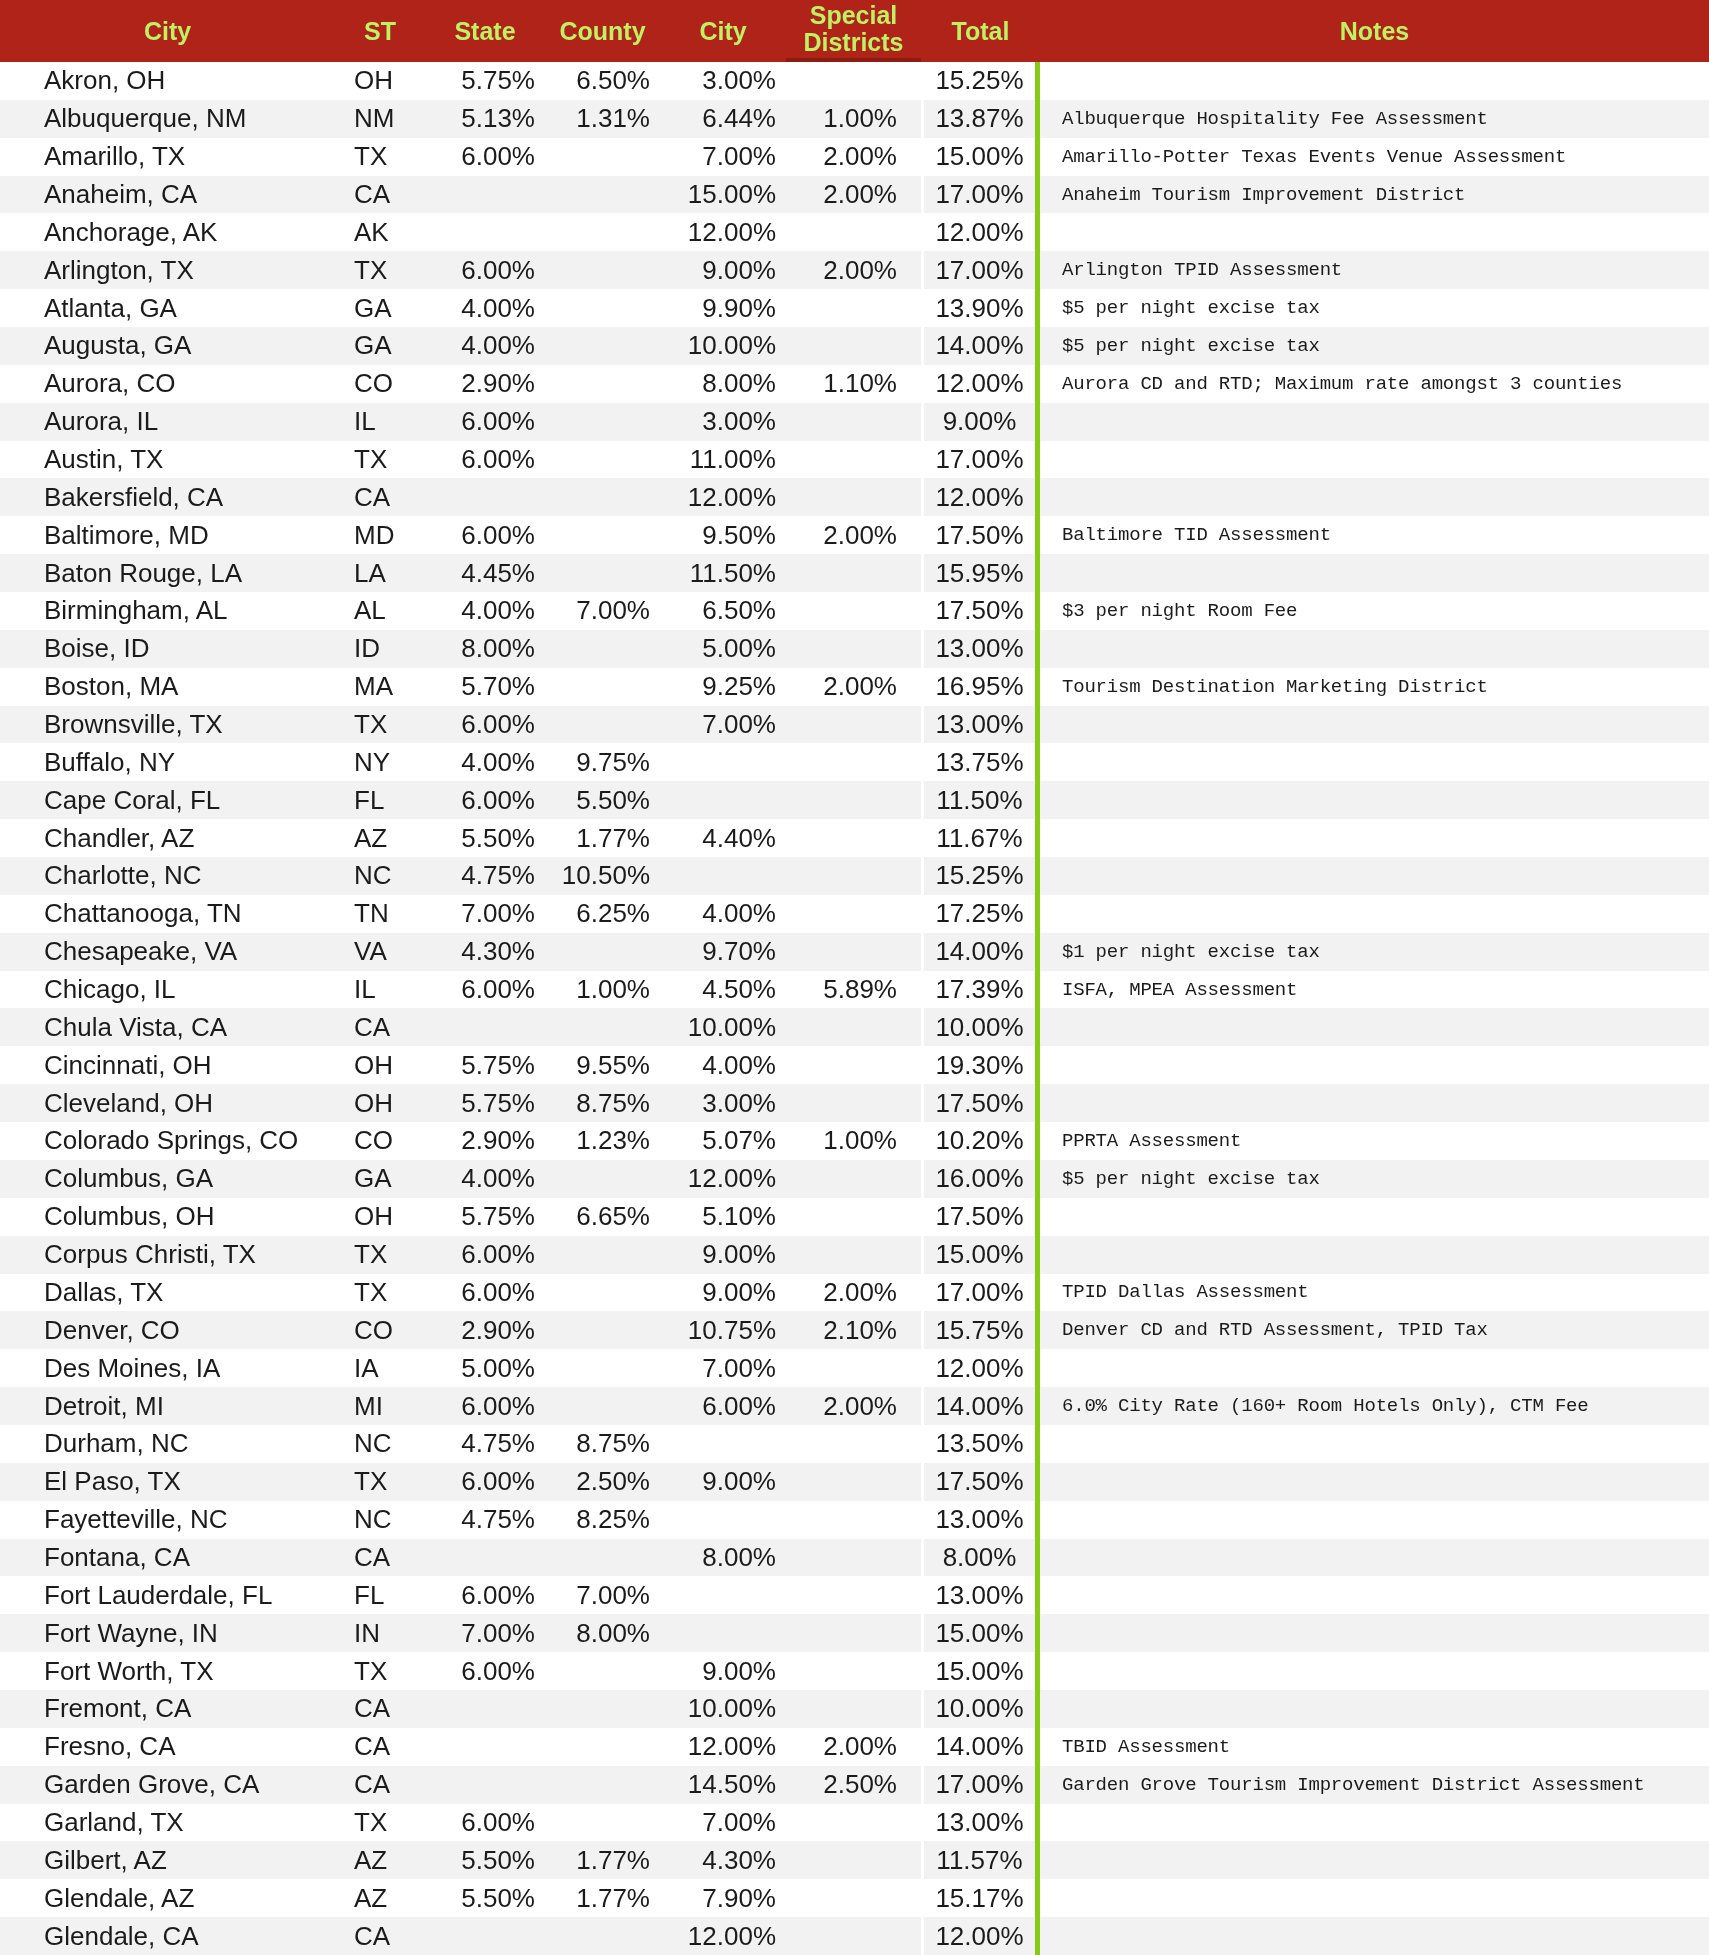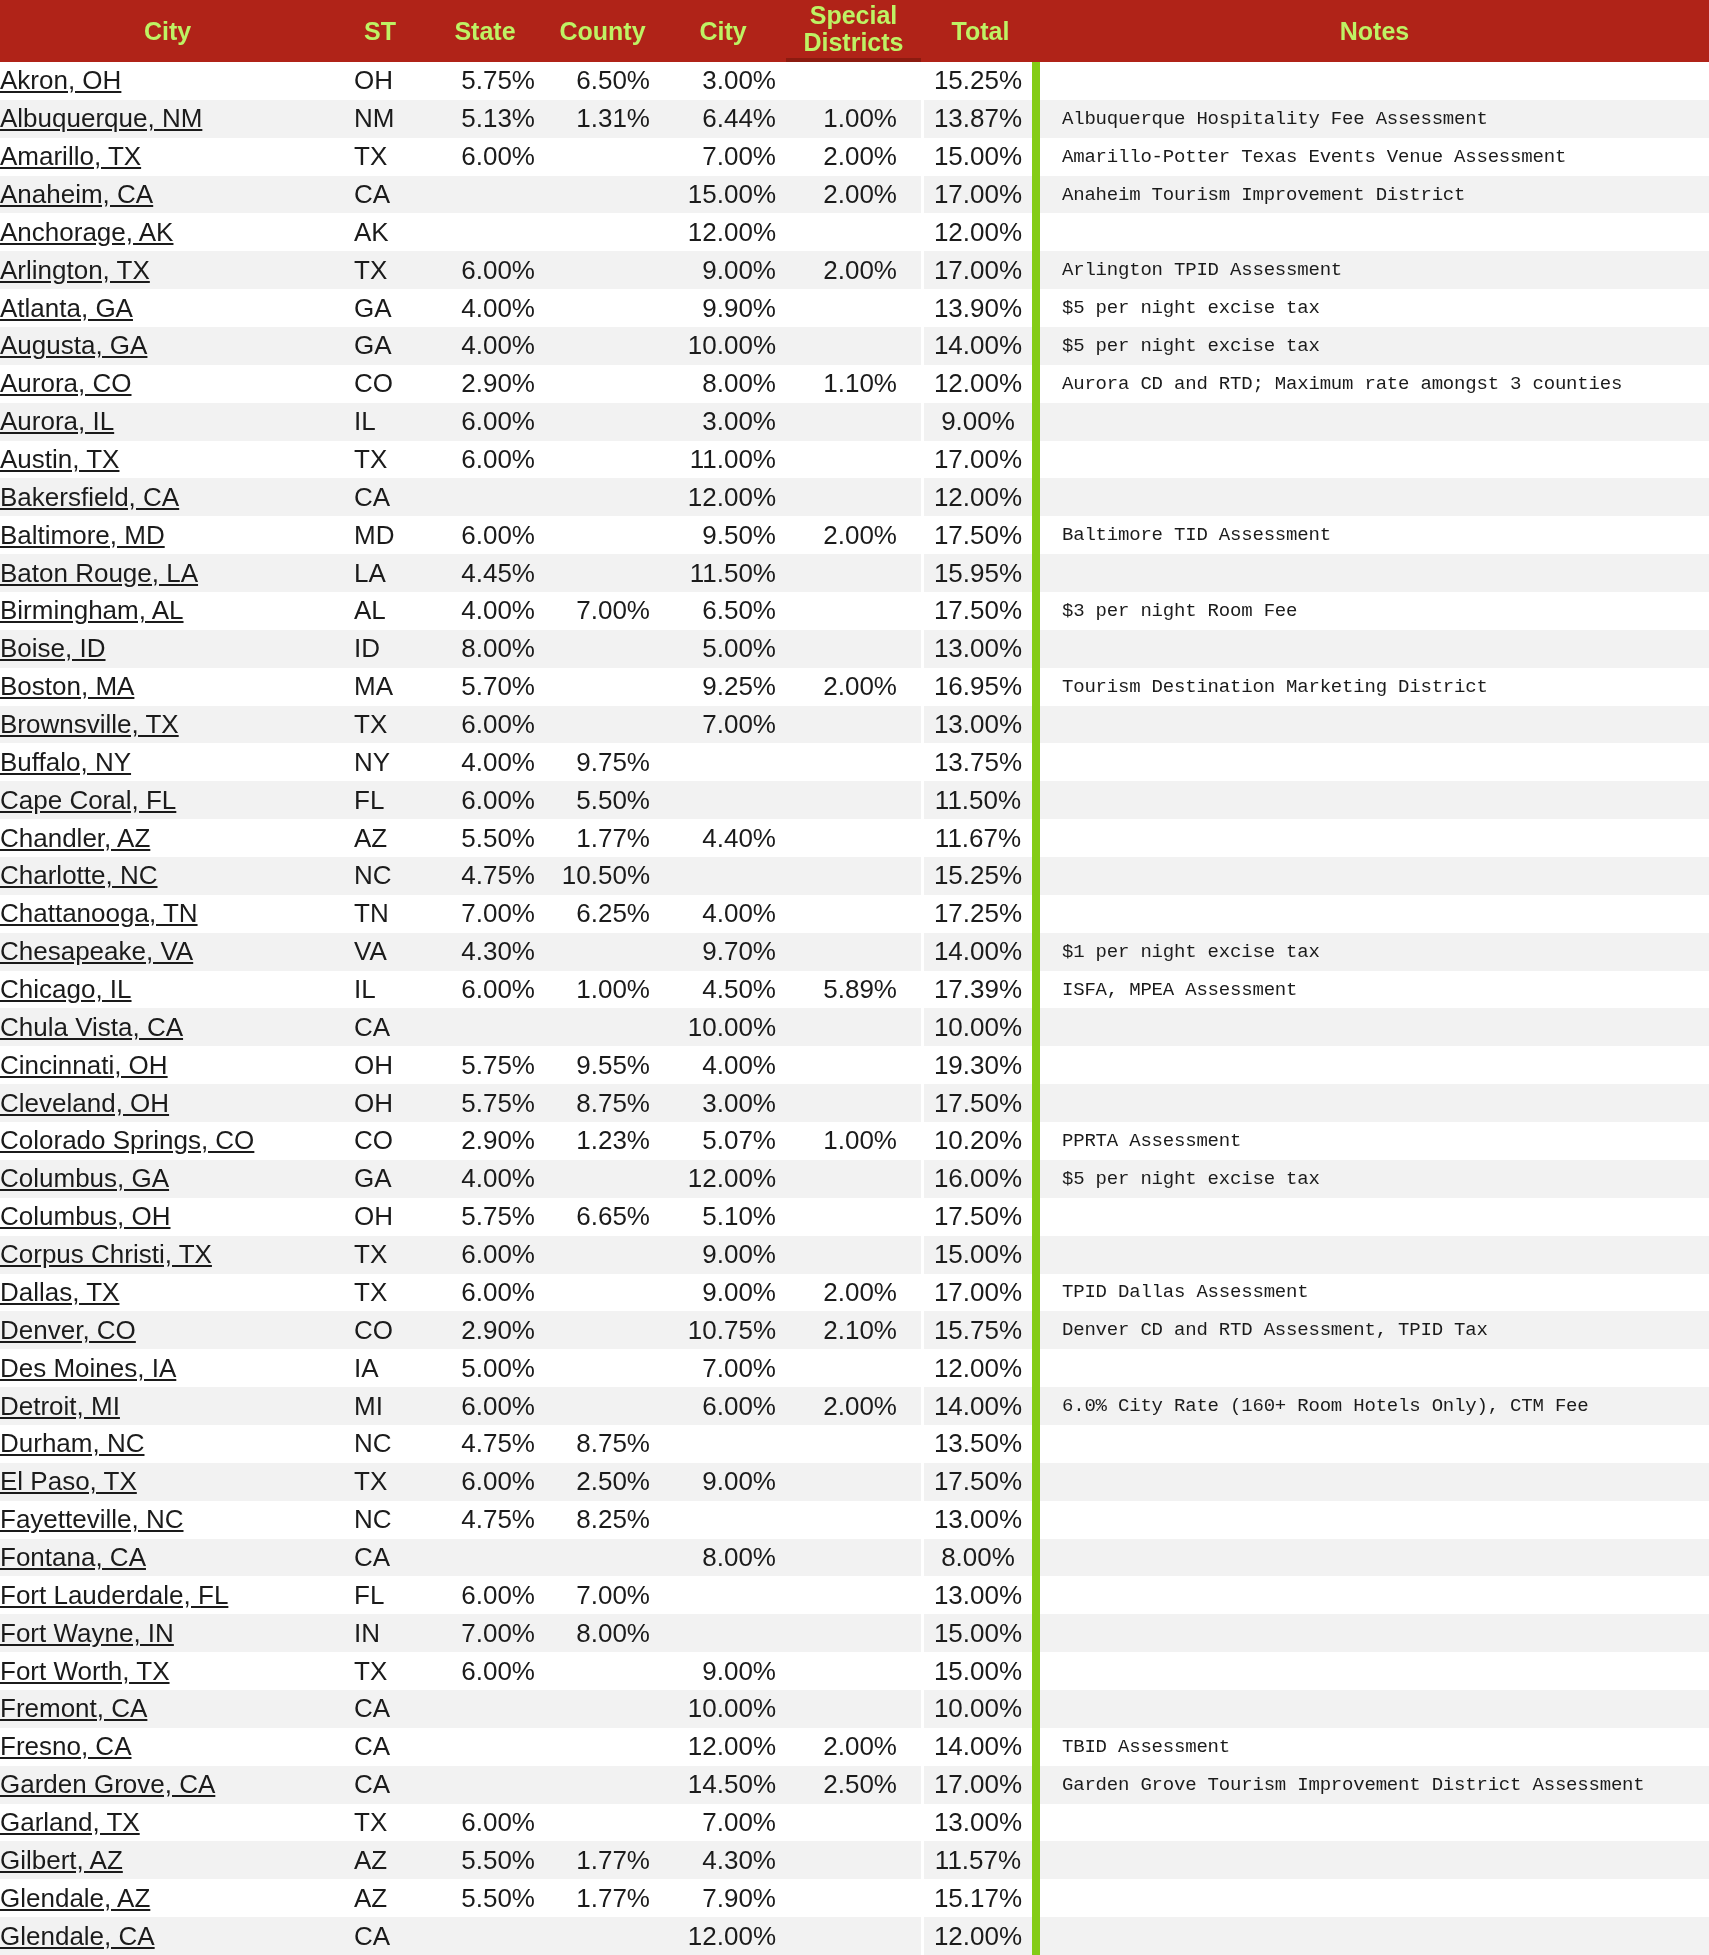--- a/index.html
+++ b/index.html
@@ -10,27 +10,27 @@
        height:62px;background:#B02318;color:#bef264;}
   .hcell{display:flex;align-items:center;justify-content:center;
          font-size:25px;font-weight:bold;text-align:center;line-height:27px;
          white-space:normal;}
   .hcell.h-special{border-bottom:4px solid #8C1B10;}
   .body-rows{width:1709px;}
   .row{display:grid;grid-template-columns:335px 90px 120px 115px 126px 135px 119px 669px;
        height:37.86px;background:#ffffff;}
   .row:nth-child(even){background:#F2F2F2;}
   .cell{display:flex;align-items:center;font-size:26px;white-space:nowrap;overflow:hidden;}
-  .c-city{justify-content:flex-start;text-decoration:underline;}
+  .c-city{padding-left:44px;justify-content:flex-start;}
   .c-st{padding-left:19px;justify-content:flex-start;}
   .c-state{padding-right:10px;justify-content:flex-end;}
   .c-county{padding-right:10px;justify-content:flex-end;}
   .c-cityrate{padding-right:10px;justify-content:flex-end;}
   .c-special{padding-right:24px;justify-content:flex-end;}
-  .c-total{justify-content:center;border-left:3px solid #ffffff;border-right:8px solid #84cc16;}
+  .c-total{justify-content:center;border-left:3px solid #ffffff;border-right:5px solid #84cc16;}
   .c-notes{padding-left:22px;justify-content:flex-start;font-size:19px;letter-spacing:-0.2px;font-family:Liberation Mono, monospace;}
 </style>
 </head>
 <body>
 
 <div class="table">
   <div class="hdr">
     <div class="hcell">City</div>
     <div class="hcell">ST</div>
     <div class="hcell">State</div>

